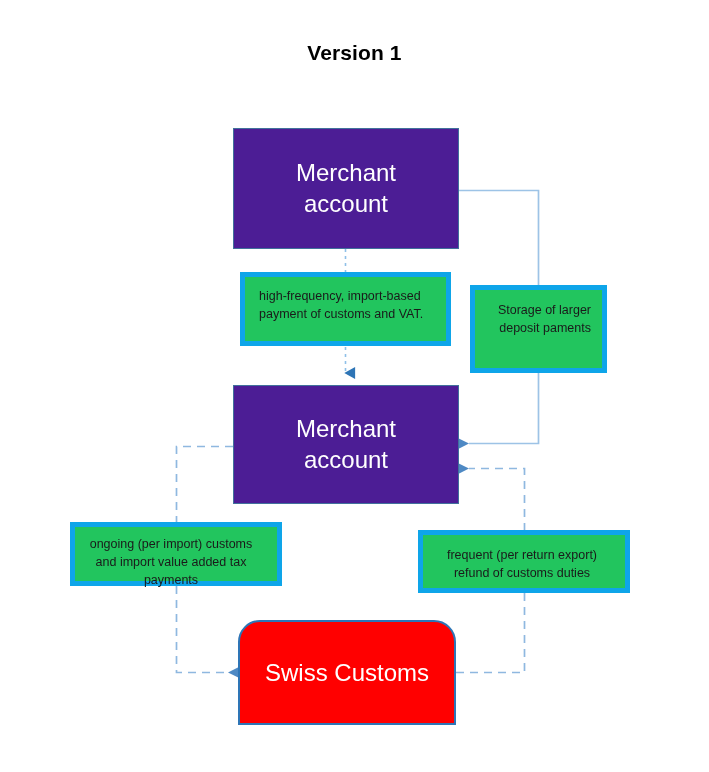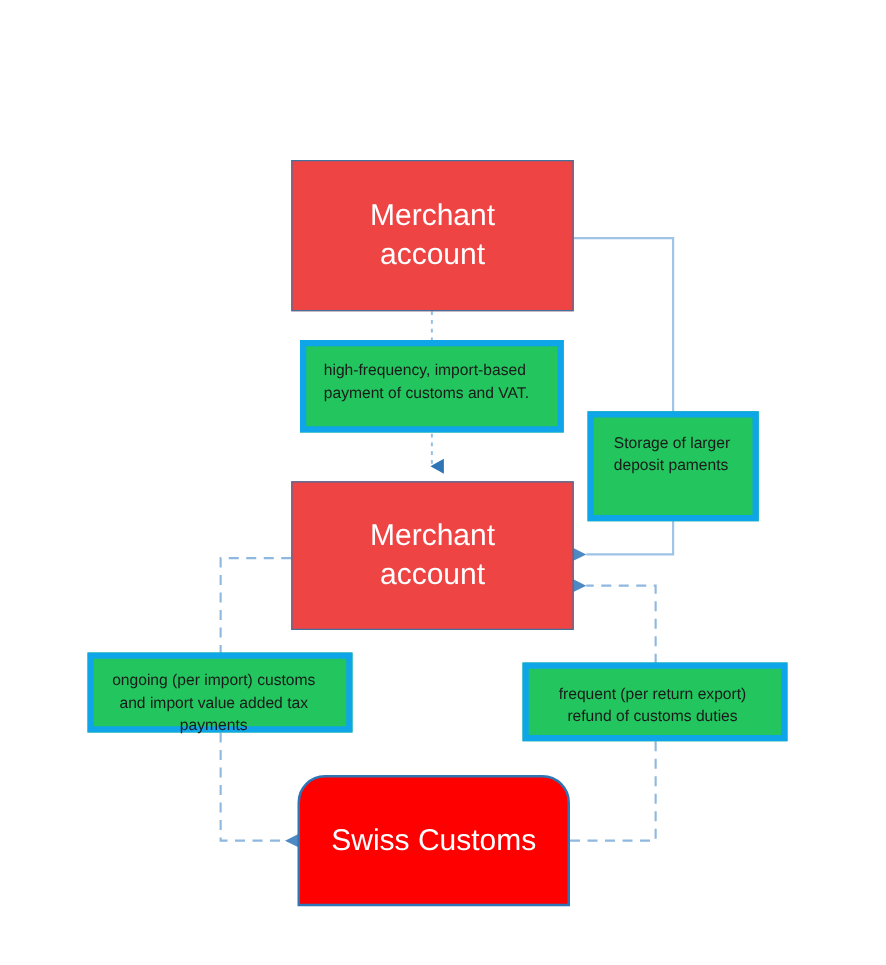--- a/index.html
+++ b/index.html
@@ -39,21 +39,21 @@
   .title-line-2 {
     font-size: 21px;
     font-weight: bold;
     color: #000000;
     letter-spacing: 0.1px;
   }
 
   
   .proc-box {
     position: absolute;
-    background: #ef4444;
+    background: #4c1d95;
     border: 1px solid #41719C;
     box-sizing: border-box;
     display: flex;
     align-items: center;
     justify-content: center;
     color: #FFFFFF;
     font-size: 24px;
     line-height: 1.28;
     text-align: center;
   }
@@ -88,21 +88,21 @@
     background: #22c55e;
     border: 5px solid #0ea5e9;
     box-sizing: border-box;
     color: #1A1A1A;
     font-size: 12.5px;
     line-height: 1.45;
     padding: 9px 11px 6px 11px;
     white-space: pre-line;
   }
   #note-high-frequency { left: 240px; top: 272px; width: 211px; height: 74px; text-align: left; padding-left: 14px; padding-top: 10px; }
-  #note-storage        { left: 470px; top: 285px; width: 137px; height: 88px; text-align: left; padding-left: 16px; padding-top: 11px; margin-top: 44px; }
+  #note-storage        { left: 470px; top: 285px; width: 137px; height: 88px; text-align: right; padding-left: 16px; padding-top: 11px; }
   #note-ongoing        { left: 70px;  top: 522px; width: 212px; height: 64px; text-align: center; padding-top: 8px; padding-left: 6px; padding-right: 16px; }
   #note-frequent       { left: 418px; top: 530px; width: 212px; height: 63px; text-align: center; padding-top: 11px; padding-left: 2px; padding-right: 6px; }
 </style>
 </head>
 <body>
 
 <svg id="canvas" viewBox="0 0 709 772" width="709" height="772" xmlns="http://www.w3.org/2000/svg">
 
   <defs>
     <marker id="arrow-down-dotted" viewBox="0 0 12 12" refX="6" refY="10" markerWidth="9" markerHeight="9" orient="auto-start-reverse">
@@ -130,20 +130,21 @@
   <g>
     <path d="M 456 672.5 L 524.5 672.5 L 524.5 468.5 L 469 468.5" fill="none" stroke="#8FB8E0" stroke-width="1.7" stroke-dasharray="8 6" marker-end="url(#arrow-left-dashed)"></path>
   </g>
 
   <g>
     <path d="M 233 446.5 L 176.5 446.5 L 176.5 672.5 L 228 672.5" fill="none" stroke="#8FB8E0" stroke-width="1.7" stroke-dasharray="8 6" marker-end="url(#arrow-right-dashed)"></path>
   </g>
 </svg>
 
 <div class="title-block">
+  <div class="title-line-1">Version 1</div>
 </div>
 
 <div class="proc-box" id="merchant-box-top">
   <span class="label-inner">Merchant
 account</span>
 </div>
 
 <div class="note-box" id="note-high-frequency">high-frequency, import-based
 payment of customs and VAT.</div>
 

